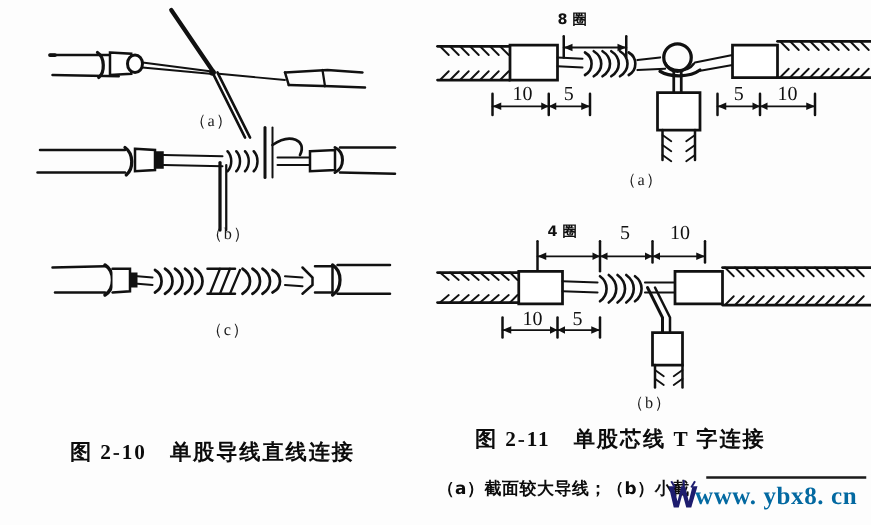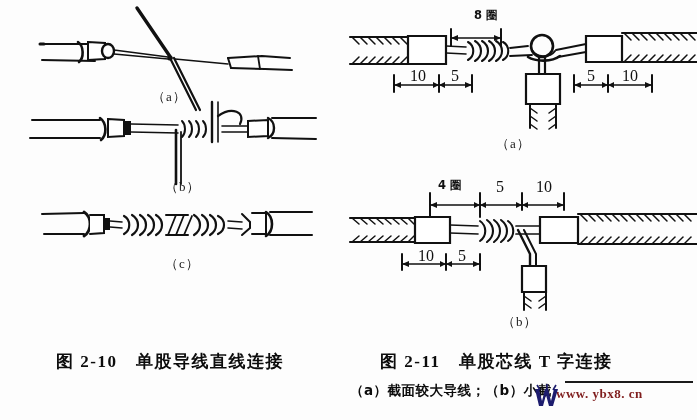--- a/index.html
+++ b/index.html
@@ -67,23 +67,23 @@
   #watermark {
     position: absolute;
     left: 556px;
     top: 386px;
     display: flex;
     align-items: center;
     white-space: nowrap;
   }
   #watermark .wm-text {
     font-family: "Liberation Serif", "DejaVu Serif", serif;
-    font-size: 13px;
+    font-size: 20px;
     font-weight: bold;
-    color: #7f1d1d;
+    color: #0369a1;
     letter-spacing: 0.5px;
   }
   #watermark .wm-mark {
     position: absolute;
     left: -22px;
     top: -1px;
     width: 26px;
     height: 22px;
   }
   #wm-rule {
@@ -323,21 +323,21 @@
         <path d="M258,75 L258,92" stroke-width="2"></path>
         <path d="M302,75 L302,92" stroke-width="2"></path>
         <path d="M224,85 L302,85" stroke-width="1.4"></path>
         <path d="M224,85 l7,-3 0,6 z" fill="#111" stroke="none"></path>
         <path d="M258,85 l-6,-3 0,6 z" fill="#111" stroke="none"></path>
         <path d="M258,85 l6,-3 0,6 z" fill="#111" stroke="none"></path>
         <path d="M302,85 l-7,-3 0,6 z" fill="#111" stroke="none"></path>
       </g>
     </svg>
 
-    <div class="turntext" style="left:124px; top:8px;text-align:right;">8 圈</div>
+    <div class="turntext" style="left:96px; top:8px;text-align:right;">8 圈</div>
     <div class="dimtext" style="left:60px; top:67px;">10</div>
     <div class="dimtext" style="left:101px; top:67px;">5</div>
     <div class="dimtext" style="left:237px; top:67px;">5</div>
     <div class="dimtext" style="left:272px; top:67px;">10</div>
 
     <div class="sublabel" style="left:146px; top:135px;">（a）</div>
 
     <svg width="347" height="140" style="position:absolute; left:0; top:170px;">
       <g fill="none" stroke="#111" stroke-linecap="round">
 
@@ -450,21 +450,21 @@
     </svg>
 
     <div class="turntext" style="left:88px; top:178px;">4 圈</div>
     <div class="dimtext" style="left:146px; top:178px;">5</div>
     <div class="dimtext" style="left:186px; top:178px;">10</div>
     <div class="dimtext" style="left:68px; top:247px;">10</div>
     <div class="dimtext" style="left:108px; top:247px;">5</div>
 
     <div class="sublabel" style="left:152px; top:313px;">（b）</div>
 
-    <div class="caption" style="left:30px; top:350px;text-align:right;">图 2-11　单股芯线 T 字连接</div>
+    <div class="caption" style="left:30px; top:340px;text-align:right;">图 2-11　单股芯线 T 字连接</div>
     <div class="subcaption" style="left:0px; top:382px;">（a）截面较大导线；（b）小截</div>
   </div>
 
   <div id="wm-rule"></div>
   <div id="watermark">
     <svg class="wm-mark" viewBox="0 0 26 22">
       <g fill="#1d1c6e">
         <path d="M1,4 L5,4 L8,16 L11,4 L14,4 L17,16 L20,4 L24,4 L19,21 L15,21 L12,10 L9,21 L5,21 Z"></path>
       </g>
       <g stroke="#1d1c6e" stroke-width="1.6" fill="none">

